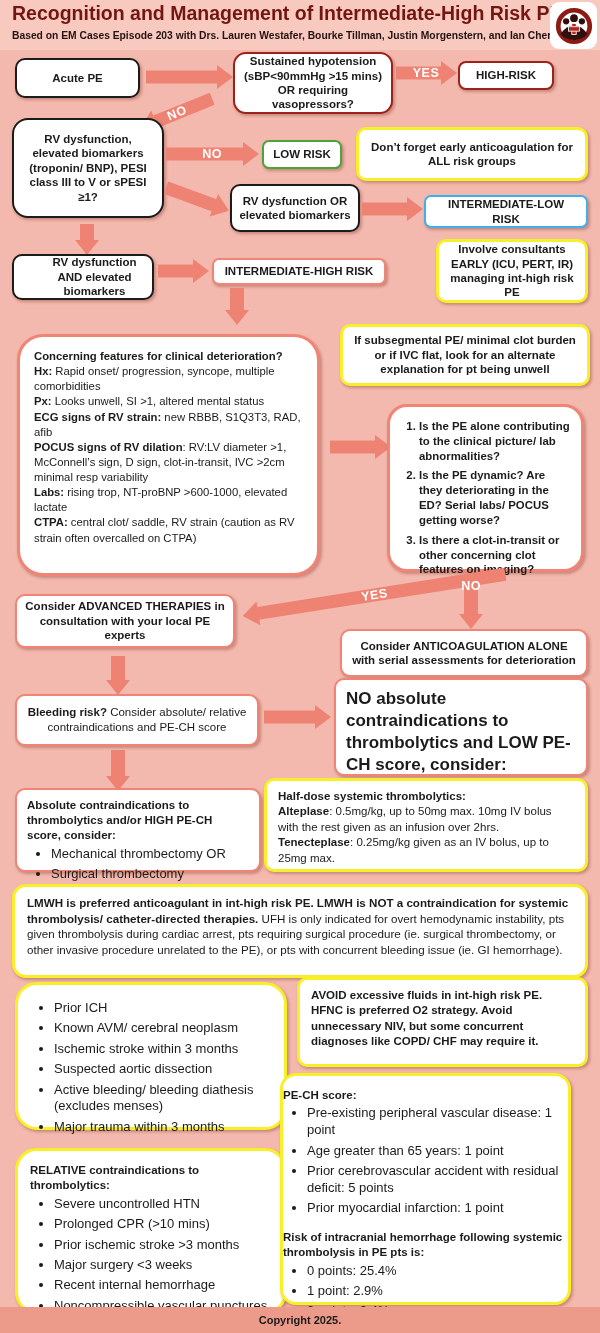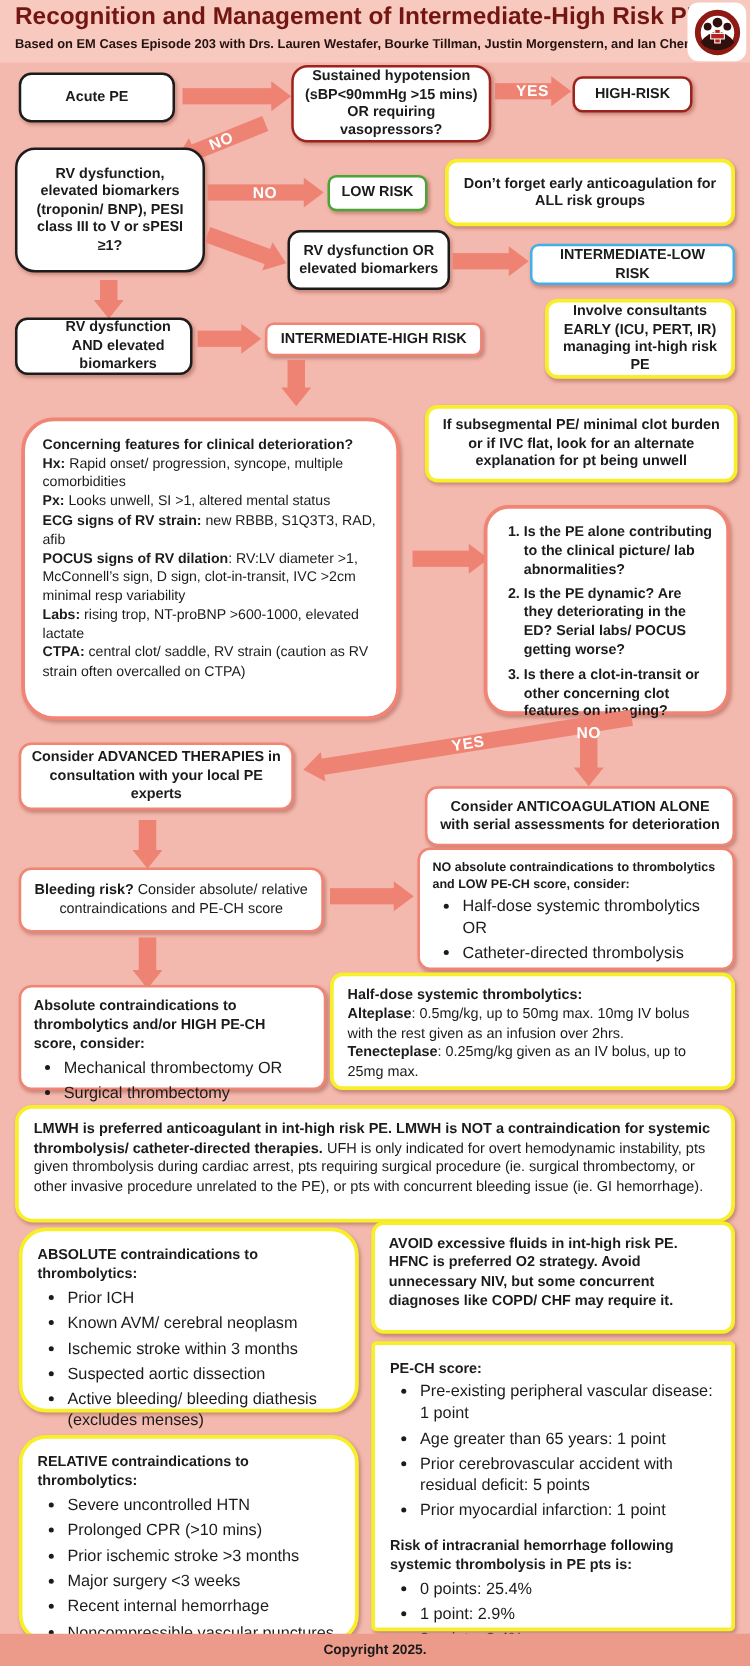--- a/index.html
+++ b/index.html
@@ -190,21 +190,21 @@
     </div>
 
   <div class="box b-salmon" style="left:15px;top:694px;width:244px;height:52px;">
     <span class="rich" style="font-size:11.5px;"><b>Bleeding risk?</b><span> Consider absolute/ relative contraindications and PE-CH score</span></span>
   </div>
   <div class="ar ar-r" style="left:264px;top:704px;width:66px;height:26px;">
       <div class="shaft"></div>
       <div class="head"></div>
     </div>
   <div class="box b-salmon left" style="left:334px;top:678px;width:254px;height:98px;padding:8px 10px;">
-    <div class="bh" style="font-size:10px;line-height:1.3;">NO absolute contraindications to thrombolytics and LOW PE-CH score, consider:</div>
+    <div class="bh" style="font-size:17px;line-height:1.3;">NO absolute contraindications to thrombolytics and LOW PE-CH score, consider:</div>
     <ul class="blist">
         <li>Half-dose systemic thrombolytics OR</li>
         <li>Catheter-directed thrombolysis</li>
       </ul>
   </div>
 
   <div class="ar ar-d" style="left:105px;top:750px;width:26px;height:40px;">
       <div class="shaft"></div>
       <div class="head"></div>
     </div>
@@ -218,21 +218,20 @@
   </div>
   <div class="box b-yellow left" style="left:264px;top:778px;width:324px;height:94px;padding:8px 11px;">
     <div class="rich" style="font-size:11.5px;"><b>Half-dose systemic thrombolytics:</b><br><b>Alteplase</b><span>: 0.5mg/kg, up to 50mg max. 10mg IV bolus with the rest given as an infusion over 2hrs.</span><br><b>Tenecteplase</b><span>: 0.25mg/kg given as an IV bolus, up to 25mg max.</span></div>
   </div>
 
   <div class="box b-yellow left" style="left:12px;top:884px;width:576px;height:94px;border-radius:14px;padding:8px 12px;">
     <div class="rich" style="font-size:11.6px;"><b>LMWH is preferred anticoagulant in int-high risk PE. LMWH is NOT a contraindication for systemic thrombolysis/ catheter-directed therapies.</b><span> UFH is only indicated for overt hemodynamic instability, pts given thrombolysis during cardiac arrest, pts requiring surgical procedure (ie. surgical thrombectomy, or other invasive procedure unrelated to the PE), or pts with concurrent bleeding issue (ie. GI hemorrhage).</span></div>
   </div>
 
   <div class="box b-yellow left" style="left:15px;top:982px;width:272px;height:148px;border-radius:22px;padding:12px 12px;">
-    <div class="bh" style="font-size:11.5px;line-height:1.3;">ABSOLUTE contraindications to thrombolytics:</div>
     <ul class="blist">
         <li>Prior ICH</li>
         <li>Known AVM/ cerebral neoplasm</li>
         <li>Ischemic stroke within 3 months</li>
         <li>Suspected aortic dissection</li>
         <li>Active bleeding/ bleeding diathesis (excludes menses)</li>
         <li>Major trauma within 3 months</li>
       </ul>
   </div>
 
@@ -247,21 +246,21 @@
         <li>Prolonged CPR (&gt;10 mins)</li>
         <li>Prior ischemic stroke &gt;3 months</li>
         <li>Major surgery &lt;3 weeks</li>
         <li>Recent internal hemorrhage</li>
         <li>Noncompressible vascular punctures</li>
         <li>Pregnant</li>
         <li>Active PUD</li>
       </ul>
   </div>
 
-  <div class="box b-yellow left" style="left:297px;top:1073px;width:291px;height:232px;border-radius:4px;padding:12px 12px;">
+  <div class="box b-yellow left" style="left:280px;top:1073px;width:291px;height:232px;border-radius:16px;padding:12px 0;">
     <div class="bh" style="font-size:11.5px;">PE-CH score:</div>
     <ul class="blist">
         <li>Pre-existing peripheral vascular disease: 1 point</li>
         <li>Age greater than 65 years: 1 point</li>
         <li>Prior cerebrovascular accident with residual deficit: 5 points</li>
         <li>Prior myocardial infarction: 1 point</li>
       </ul>
     <div class="spacer"></div>
     <div class="bh" style="font-size:11.5px;line-height:1.3;">Risk of intracranial hemorrhage following systemic thrombolysis in PE pts is:</div>
     <ul class="blist">

